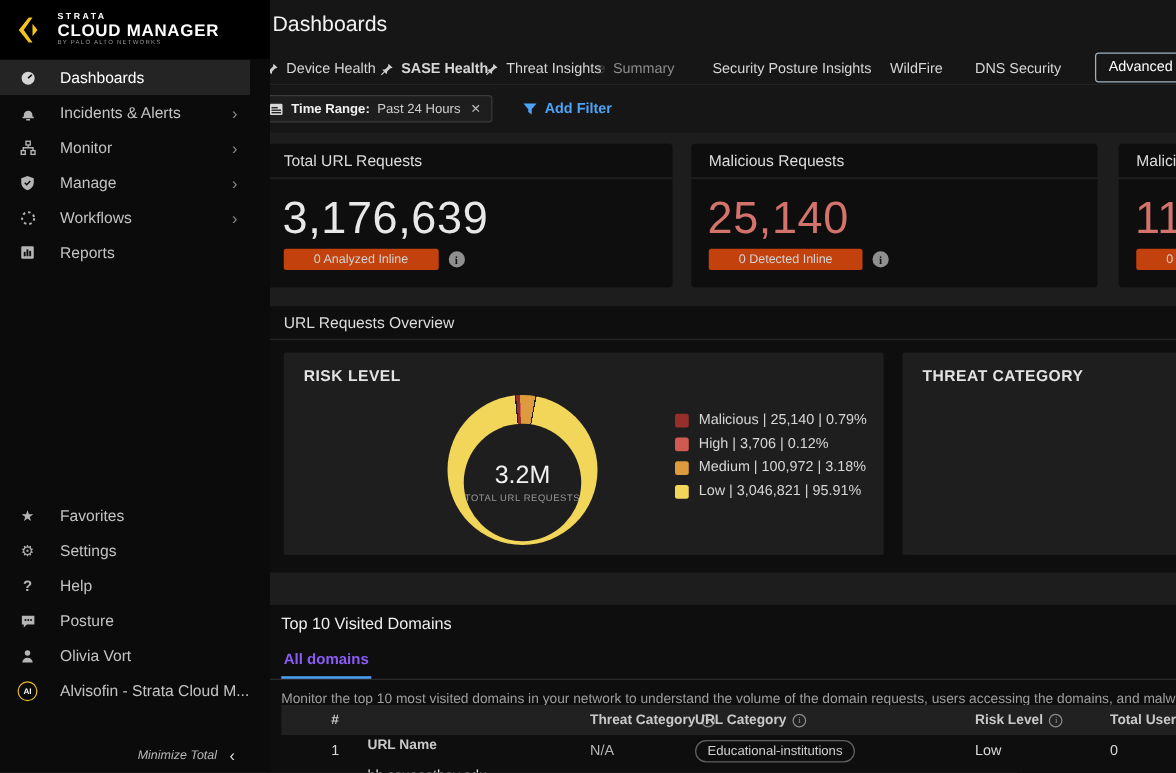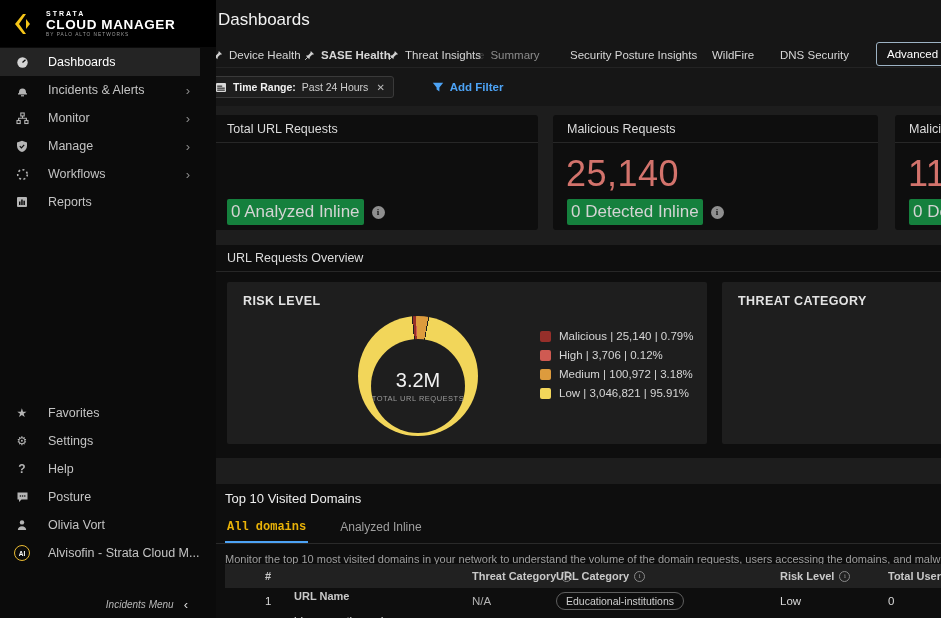--- a/index.html
+++ b/index.html
@@ -29,34 +29,34 @@
   
   .main { position:absolute; left:200px; top:0; width:741px; height:618px; background:#1d1d1d; }
   .main-header { position:absolute; top:0; left:0; width:741px; height:106px; background:#161616; }
   .page-title { position:absolute; left:18px; top:10px; font-size:17px; color:#f2f2f2; }
   .tabs-row { position:absolute; top:42px; left:0; width:741px; height:26px; border-bottom:1px solid #232323; }
   .tab { position:absolute; top:4px; height:18px; display:flex; align-items:center; gap:6px; font-size:11.5px; color:#d6d6d6; white-space:nowrap; cursor:pointer; }
   .tab.dim { color:#8b8b8b; }
   .tab .faded { opacity:.35; }
   .tab.selected { border:1px solid #9db3c4; border-radius:3px; padding:3px 10px; top:0; height:24px; color:#fff; background:#161616; }
   .pin-ic { width:11px; height:11px; }
-  .filter-row { position:absolute; top:68px; left:0; width:741px; height:38px; display:flex; align-items:center; padding-left:6px; gap:38px; }
+  .filter-row { position:absolute; top:68px; left:0; width:741px; height:38px; display:flex; align-items:center; padding-left:6px; gap:24px; }
   .chip { display:flex; align-items:center; gap:6px; background:#1e1e1e; border:1px solid #3a3a3a; border-radius:3px; padding:4px 8px; font-size:10.5px; color:#cfcfcf; }
   .chip b { color:#f0f0f0; font-weight:bold; }
   .chip .x { color:#bbb; font-size:10px; margin-left:2px; cursor:pointer; }
   .add-filter { display:flex; align-items:center; gap:6px; color:#4da3f5; font-size:11.5px; font-weight:bold; cursor:pointer; }
 
   .content { position:absolute; top:106px; left:0; width:741px; height:512px; }
 
   
   .stat-card { position:absolute; top:9px; height:115px; width:325px; background:#0e0e0e; border-radius:3px; }
   .stat-card .sc-title { height:28px; line-height:28px; padding:0 14px; font-size:12.5px; color:#dcdcdc; border-bottom:1px solid #272727; white-space:nowrap; overflow:hidden; }
   .stat-card .sc-value { position:absolute; left:13px; top:38px; font-size:36px; letter-spacing:.5px; color:#e8e8e8; }
   .stat-card .sc-badge-row { position:absolute; left:14px; top:84px; display:flex; align-items:center; gap:8px; }
-  .sc-badge { background:#15803d; border-radius:2px; padding:3px 4px; font-size:17px; color:#d4d4d4; white-space:nowrap; }
+  .sc-badge { background:#c2410c; border-radius:2px; padding:3px 24px; font-size:10px; color:#d4d4d4; white-space:nowrap; }
   .info-dot { width:13px; height:13px; border-radius:50%; background:#8f8f8f; color:#141414; font-size:9px; font-weight:bold; display:inline-flex; align-items:center; justify-content:center; font-family:"Liberation Serif", serif; }
 
   
   .overview-card { position:absolute; left:13px; top:139px; width:1100px; height:213px; background:#0e0e0e; border-radius:3px; }
   .section-title { height:27px; line-height:27px; padding:0 14px; font-size:12.5px; color:#dcdcdc; border-bottom:1px solid #272727; }
   .panel { position:absolute; top:37px; height:162px; background:#1e1e1e; border-radius:2px; }
   .panel-risk { left:14px; width:480px; }
   .panel-threat { left:509px; width:420px; }
   .panel-label { position:absolute; left:16px; top:12px; font-size:12.5px; font-weight:bold; letter-spacing:.4px; color:#e3e3e3; }
   .donut { position:absolute; border-radius:50%; }
@@ -67,21 +67,21 @@
   #risk-donut .hole { left:13px; top:23px; width:94px; height:94px; }
   .legend { position:absolute; left:313px; top:48px; display:flex; flex-direction:column; gap:7px; }
   .legend-row { display:flex; align-items:center; gap:8px; font-size:11.5px; color:#d6d6d6; white-space:nowrap; }
   .legend-row .sw { width:11px; height:11px; border-radius:2px; flex:0 0 auto; }
 
   
   .domains-card { position:absolute; left:13px; top:378px; width:1100px; height:200px; background:#0e0e0e; border-radius:3px; }
   .dc-title { height:26px; line-height:30px; padding:0 12px; font-size:13px; color:#eee; }
   .dc-tabs { display:flex; gap:30px; padding:0 12px; border-bottom:1px solid #2a2a2a; margin-top:4px; }
   .dc-tab { font-size:12px; padding:6px 2px 7px; color:#9f9f9f; cursor:pointer; white-space:nowrap; }
-  .dc-tab.active { color:#eab308; font-weight:bold; border-bottom:2px solid #4da3f5;font-family:Liberation Mono, monospace; }
+  .dc-tab.active { color:#8b5cf6; font-weight:bold; border-bottom:2px solid #4da3f5; }
   .dc-desc { padding:9px 12px 0; font-size:11px; color:#9f9f9f; white-space:nowrap; }
   .tbl { position:absolute; left:12px; right:0; top:80px; width:1070px; }
   .tbl-header { position:relative; height:24px; background:#212121; font-size:11px; font-weight:bold; color:#c9c9c9; }
   .tbl-row { position:relative; height:26px; font-size:11.5px; color:#d8d8d8; }
   .cell { position:absolute; top:0; height:100%; display:flex; align-items:center; gap:5px; white-space:nowrap; }
   .c-num { left:40px; } .c-url { left:69px;margin-top:20px; } .c-threat { left:247px; } .c-cat { left:331px; } .c-risk { left:555px; } .c-users { left:663px; }
   .info-ring { width:11px; height:11px; border:1px solid #8a8a8a; border-radius:50%; color:#9a9a9a; font-size:7px; font-weight:normal; display:inline-flex; align-items:center; justify-content:center; font-family:"Liberation Serif", serif; }
   .pill { border:1px solid #5f5f5f; border-radius:9px; padding:2px 9px; font-size:10.5px; color:#cfcfcf; }
   svg { display:block; }
 </style>
@@ -200,21 +200,21 @@
     </div>
     <div class="nav-item">
       <span class="ic">
         <span class="ai-avatar">AI</span>
       </span>
       <span class="lbl">Alvisofin - Strata Cloud M...</span>
     </div>
   </div>
 
   <div class="minimize-row">
-    <span class="mtxt">Incidents Menu</span>
+    <span class="mtxt">Minimize Total</span>
     <span class="mchev">‹</span>
   </div>
 </div>
 
 <div class="main">
   <div class="main-header">
     <div class="page-title">Dashboards</div>
 
     <div class="tabs-row">
       <div class="tab" style="left:12px;">
@@ -274,20 +274,21 @@
           </svg>
         <span>Add Filter</span>
       </div>
     </div>
   </div>
 
   <div class="content">
 
     <div class="stat-card" style="left:13px;">
       <div class="sc-title">Total URL Requests</div>
+      <div class="sc-value" style="color: rgb(232, 232, 232);">3,176,639</div>
       <div class="sc-badge-row">
         <span class="sc-badge">0 Analyzed Inline</span>
         <span class="info-dot">i</span>
       </div>
     </div>
     <div class="stat-card" style="left:353px;">
       <div class="sc-title">Malicious Requests</div>
       <div class="sc-value" style="color: rgb(211, 115, 108);">25,140</div>
       <div class="sc-badge-row">
         <span class="sc-badge">0 Detected Inline</span>
@@ -336,21 +337,20 @@
       <div class="panel panel-threat">
         <div class="panel-label">THREAT CATEGORY</div>
 
       </div>
     </div>
 
     <div class="domains-card">
       <div class="dc-title">Top 10 Visited Domains</div>
       <div class="dc-tabs">
         <div class="dc-tab active">All domains</div>
-        <div class="dc-tab">Analyzed Inline</div>
       </div>
       <div class="dc-desc">Monitor the top 10 most visited domains in your network to understand the volume of the domain requests, users accessing the domains, and malware families associated with the domains.</div>
 
       <div class="tbl">
         <div class="tbl-header">
           <span class="cell c-num">#</span>
           <span class="cell c-url">URL Name</span>
           <span class="cell c-threat">
             <span>Threat Category</span>
               <span class="info-ring">i</span>

